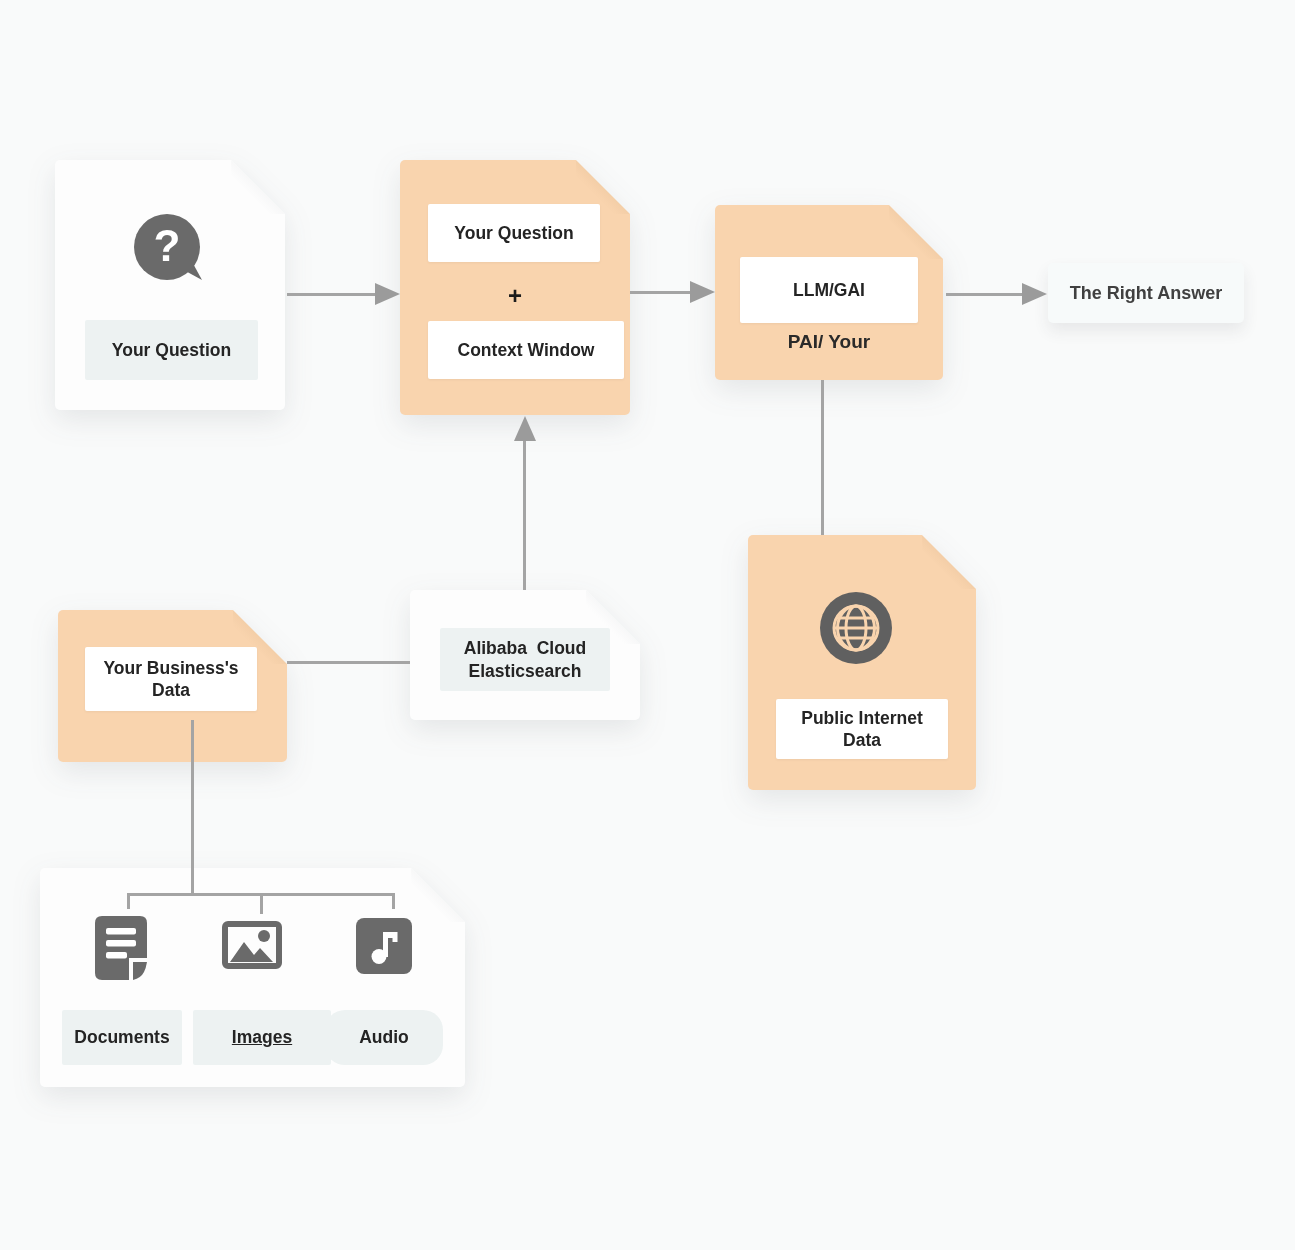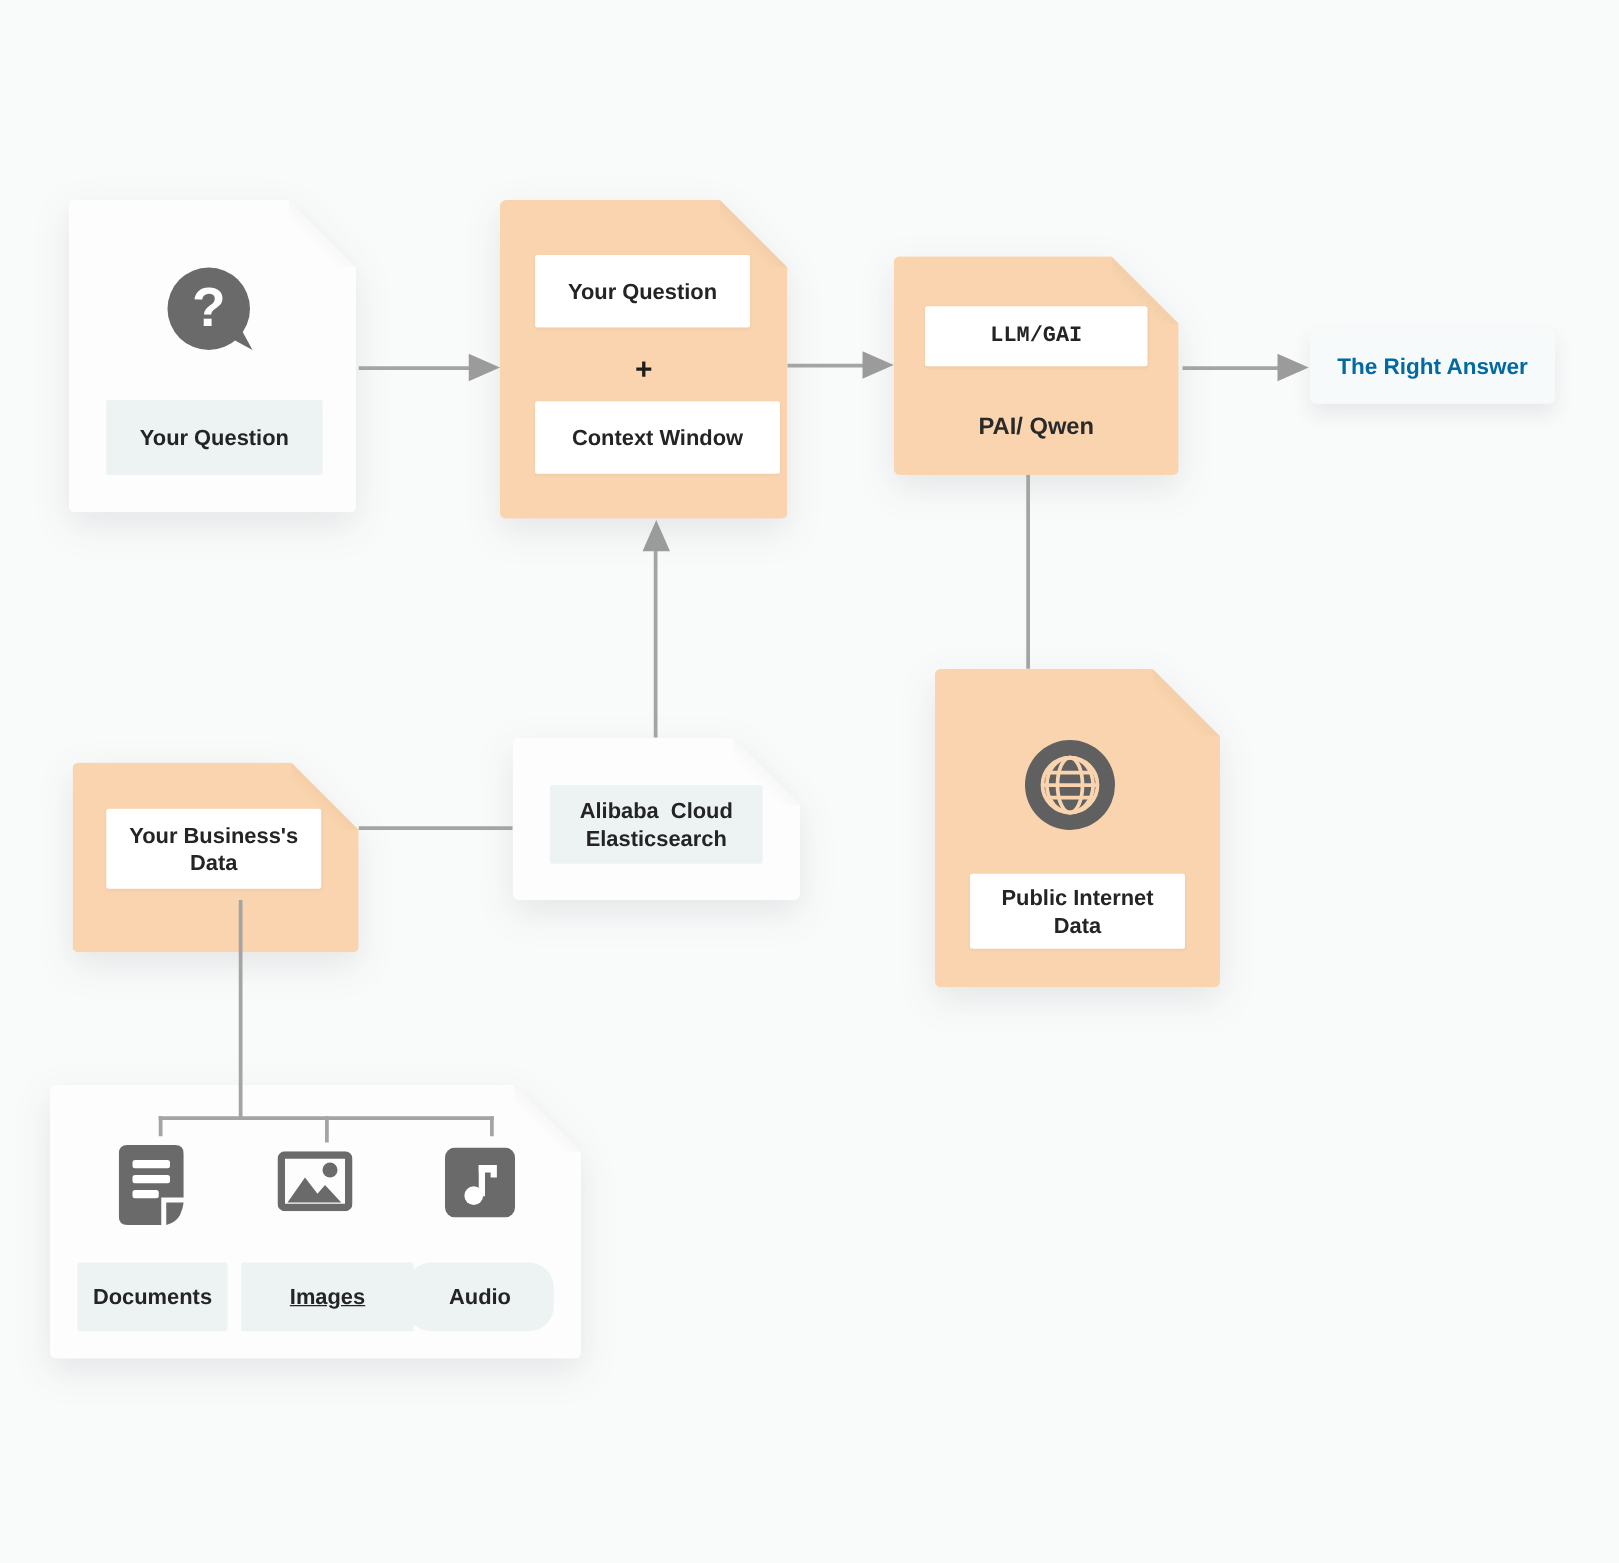--- a/index.html
+++ b/index.html
@@ -54,21 +54,21 @@
     font-weight: 700; font-size: 19px; color: #2a2a2a;
   }
 
   
   .result-box {
     position: absolute;
     display: flex; align-items: center; justify-content: center;
     background: #f7fafa;
     border-radius: 5px;
     box-shadow: 0 8px 16px rgba(50,60,70,0.09);
-    font-weight: 700; font-size: 18px; color: #0369a1;
+    font-weight: 700; font-size: 18px; color: #404040;
     z-index: 1;
   }
 
   
   .hline, .vline { position: absolute; background: var(--line_gray, #a4a4a4); z-index: 2; }
   .hline { height: 3px; }
   .vline { width: 3px; }
   .head { position: absolute; width: 0; height: 0; z-index: 2; }
   .head.right { border-top: 11px solid transparent; border-bottom: 11px solid transparent; border-left: 25px solid #9b9b9b; }
   .head.up    { border-left: 11px solid transparent; border-right: 11px solid transparent; border-bottom: 25px solid #9b9b9b; }
@@ -122,22 +122,22 @@
       <div class="fold"></div>
       <div class="chip solid" style="left:28px; top:44px; width:172px; height:58px;">Your Question</div>
       <div class="plus" style="top:122px;">+</div>
       <div class="chip solid" style="left:28px; top:161px; width:196px; height:58px;">Context Window</div>
     </div>
   </div>
 
   <div class="doc peach" style="left:715px; top:205px; width:228px; height:175px;">
     <div class="doc-body">
       <div class="fold"></div>
-      <div class="chip solid" style="left:25px; top:40px; width:178px; height:48px;font-family:Liberation Mono, monospace;">LLM/GAI</div>
-      <div class="sublabel" style="top:126px;">PAI/ Qwen</div>
+      <div class="chip solid" style="left:25px; top:52px; width:178px; height:66px;">LLM/GAI</div>
+      <div class="sublabel" style="top:126px;">PAI/ Your</div>
     </div>
   </div>
 
   <div class="result-box" style="left:1048px; top:263px; width:196px; height:60px;">The Right Answer</div>
 
   <div class="doc peach" style="left:58px; top:610px; width:229px; height:152px;">
     <div class="doc-body">
       <div class="fold"></div>
       <div class="chip solid" style="left:27px; top:37px; width:172px; height:64px;">Your Business's
 Data</div>

